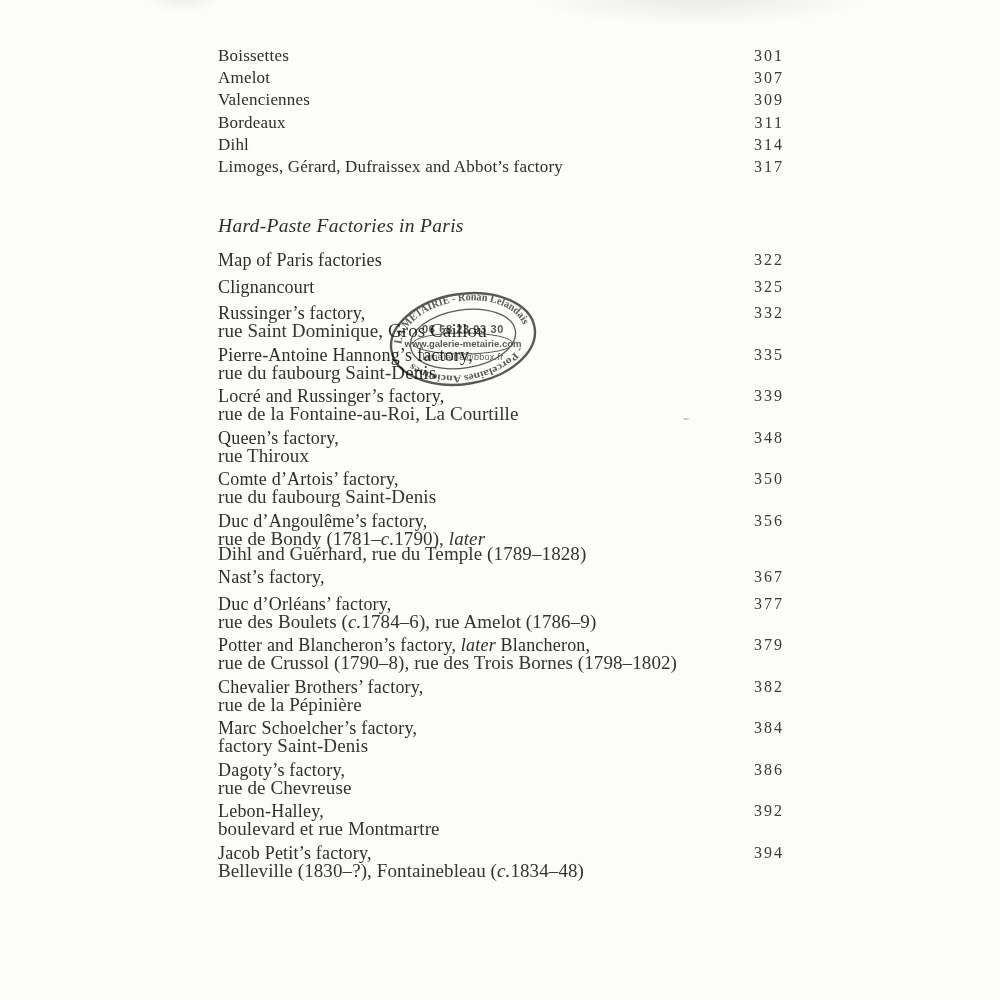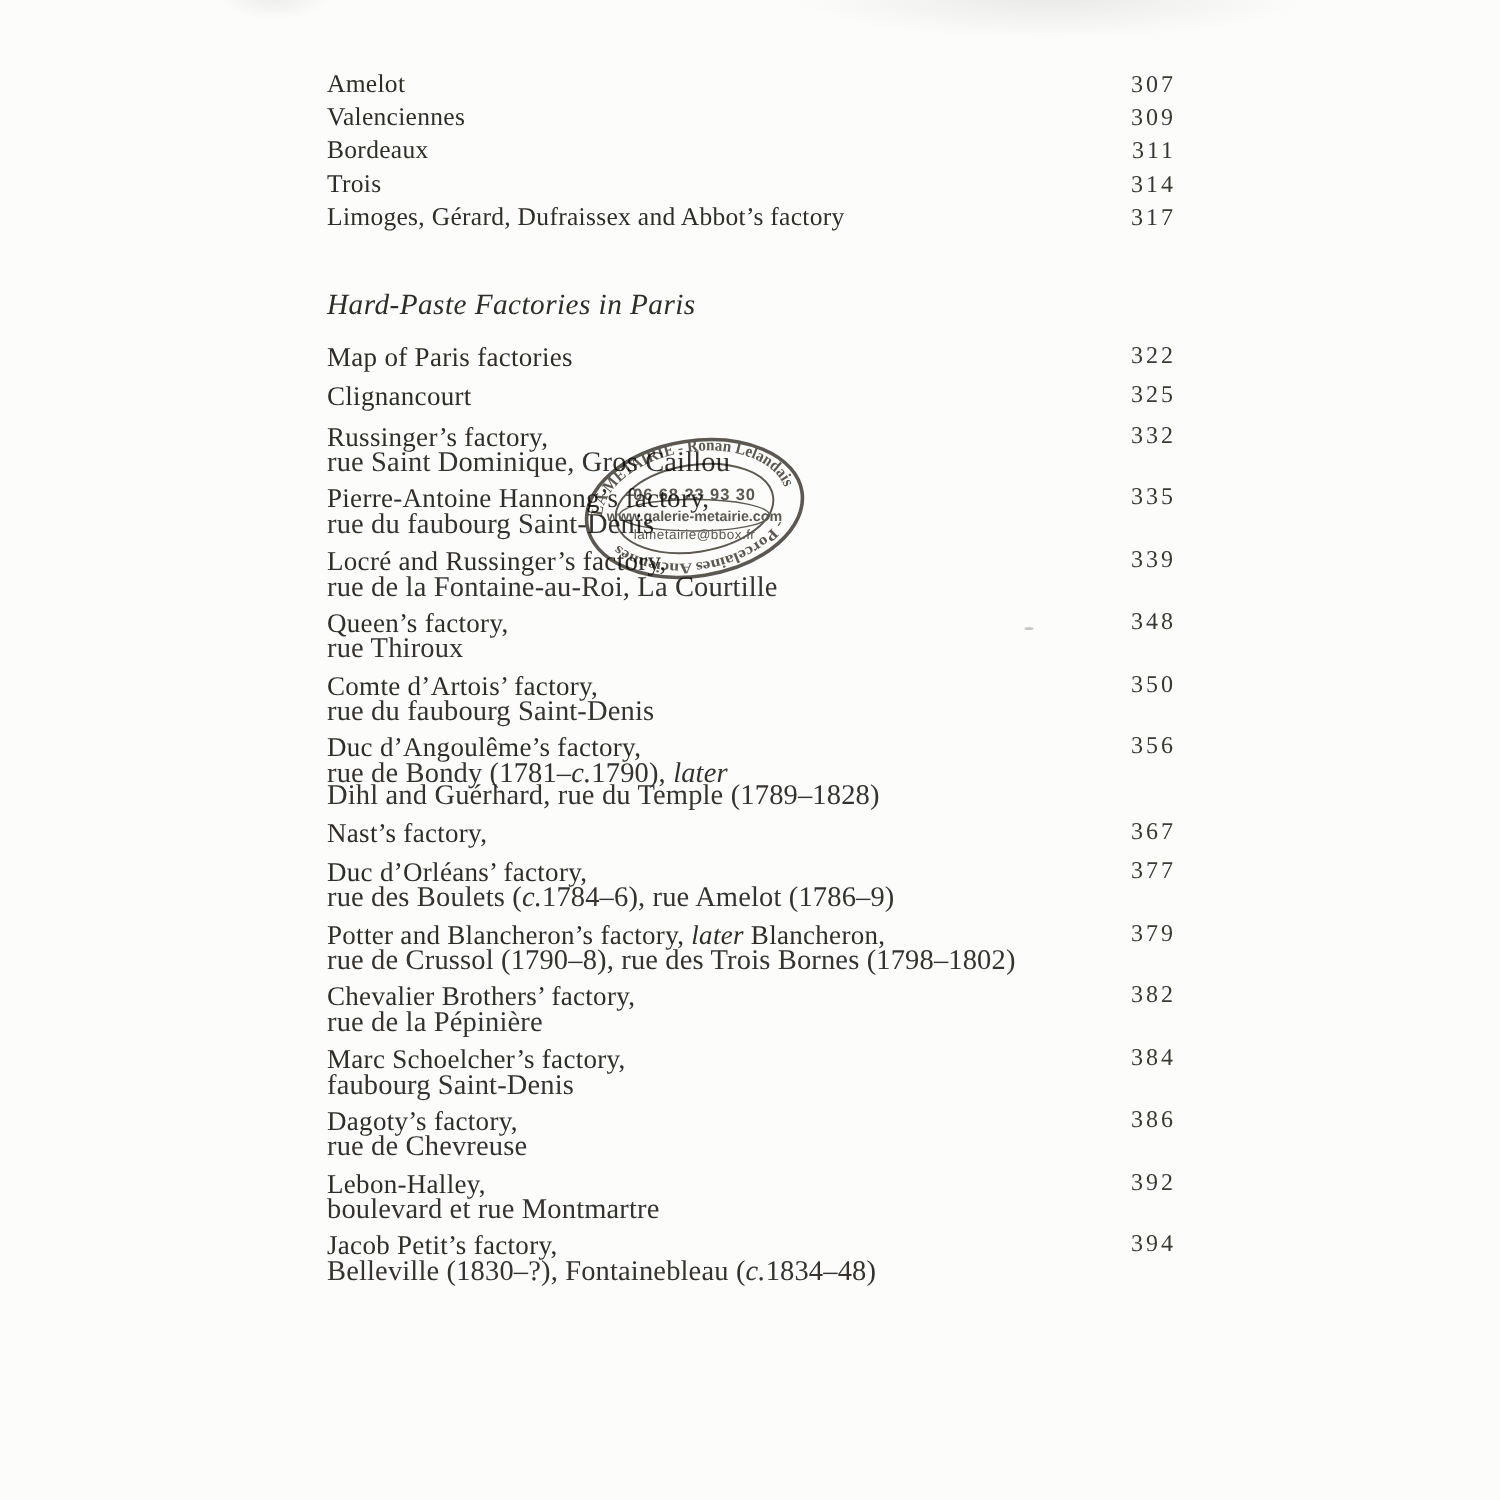--- a/index.html
+++ b/index.html
@@ -76,33 +76,37 @@
 <body>
 
 <div class="page">
   <div class="smudge smudge-top"></div>
   <div class="smudge smudge-top2"></div>
   <div class="smudge speck"></div>
 
   <main class="toc">
     <section id="top-list">
         <div class="trow">
+          <span class="t">Boissettes</span>
+          <span class="pg">301</span>
+        </div>
+        <div class="trow">
           <span class="t">Amelot</span>
           <span class="pg">307</span>
         </div>
         <div class="trow">
           <span class="t">Valenciennes</span>
           <span class="pg">309</span>
         </div>
         <div class="trow">
           <span class="t">Bordeaux</span>
           <span class="pg">311</span>
         </div>
         <div class="trow">
-          <span class="t">Trois</span>
+          <span class="t">Dihl</span>
           <span class="pg">314</span>
         </div>
         <div class="trow">
           <span class="t">Limoges, Gérard, Dufraissex and Abbot’s factory</span>
           <span class="pg">317</span>
         </div>
       </section>
     <h2 class="section-heading">Hard-Paste Factories in Paris</h2>
     <section id="paris-list">
         <div class="prow">
@@ -183,21 +187,21 @@
         <div class="prow">
           <div class="pleft">
             <div class="ptitle"><span>Chevalier Brothers’ factory,</span></div>
             <div class="psub"><span>rue de la Pépinière</span></div>
           </div>
           <span class="pg">382</span>
         </div>
         <div class="prow">
           <div class="pleft">
             <div class="ptitle"><span>Marc Schoelcher’s factory,</span></div>
-            <div class="psub"><span>faubourg Saint-Denis</span></div>
+            <div class="psub"><span>factory Saint-Denis</span></div>
           </div>
           <span class="pg">384</span>
         </div>
         <div class="prow">
           <div class="pleft">
             <div class="ptitle"><span>Dagoty’s factory,</span></div>
             <div class="psub"><span>rue de Chevreuse</span></div>
           </div>
           <span class="pg">386</span>
         </div>

